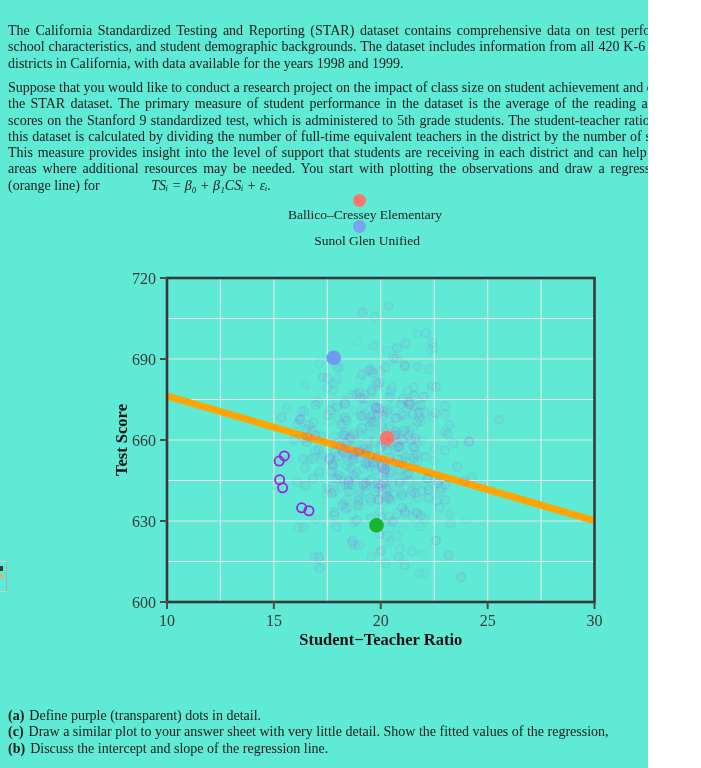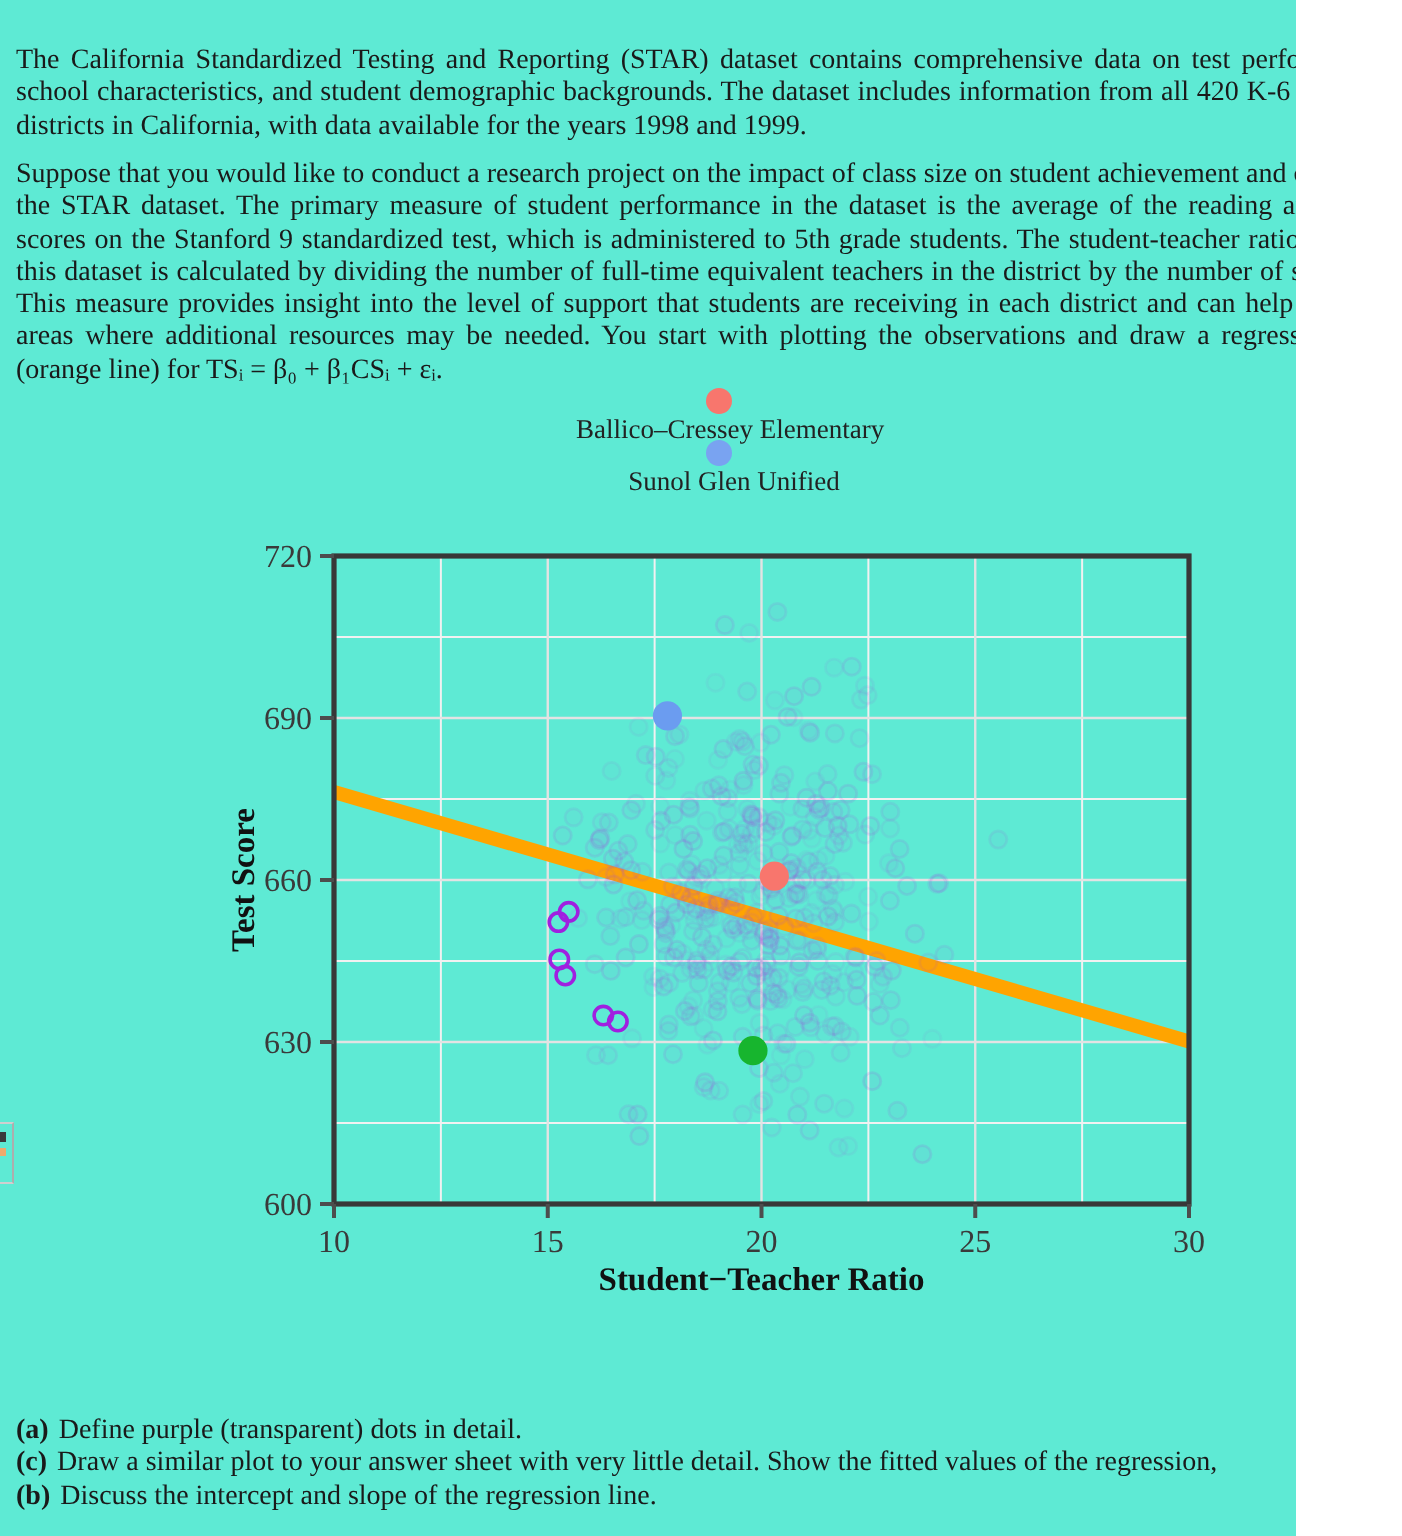--- a/index.html
+++ b/index.html
@@ -1,20 +1,20 @@
 <!DOCTYPE html>
 <html><head>
 <meta charset="utf-8">
 <style>
   html,body{margin:0;padding:0;background:#fff;}
   #page{position:relative;width:648px;height:768px;background:#5eead4;overflow:hidden;
         font-family:"Liberation Serif", serif;color:#1a1a1a;}
   .para{position:absolute;left:8px;width:687px;font-size:14px;line-height:16.3px;
         text-align:justify;}
-  .formula{}
+  .formula{font-style:italic;margin-left:48px;}
   
   .legend{position:absolute;left:288px;top:194px;}
   .legend-item{display:flex;align-items:center;height:26px;flex-direction:column;}
   .legend-dot{width:13px;height:13px;border-radius:50%;margin-right:12px;flex:0 0 13px;}
   .legend-label{font-size:13.5px;color:#222;white-space:nowrap;}
   
   .chart-wrap{position:absolute;left:105px;top:270px;width:560px;height:410px;}
   
   .questions{position:absolute;left:8px;top:708px;width:687px;font-size:14px;line-height:16.3px;}
   .qmarker{font-weight:bold;margin-right:5px;}

